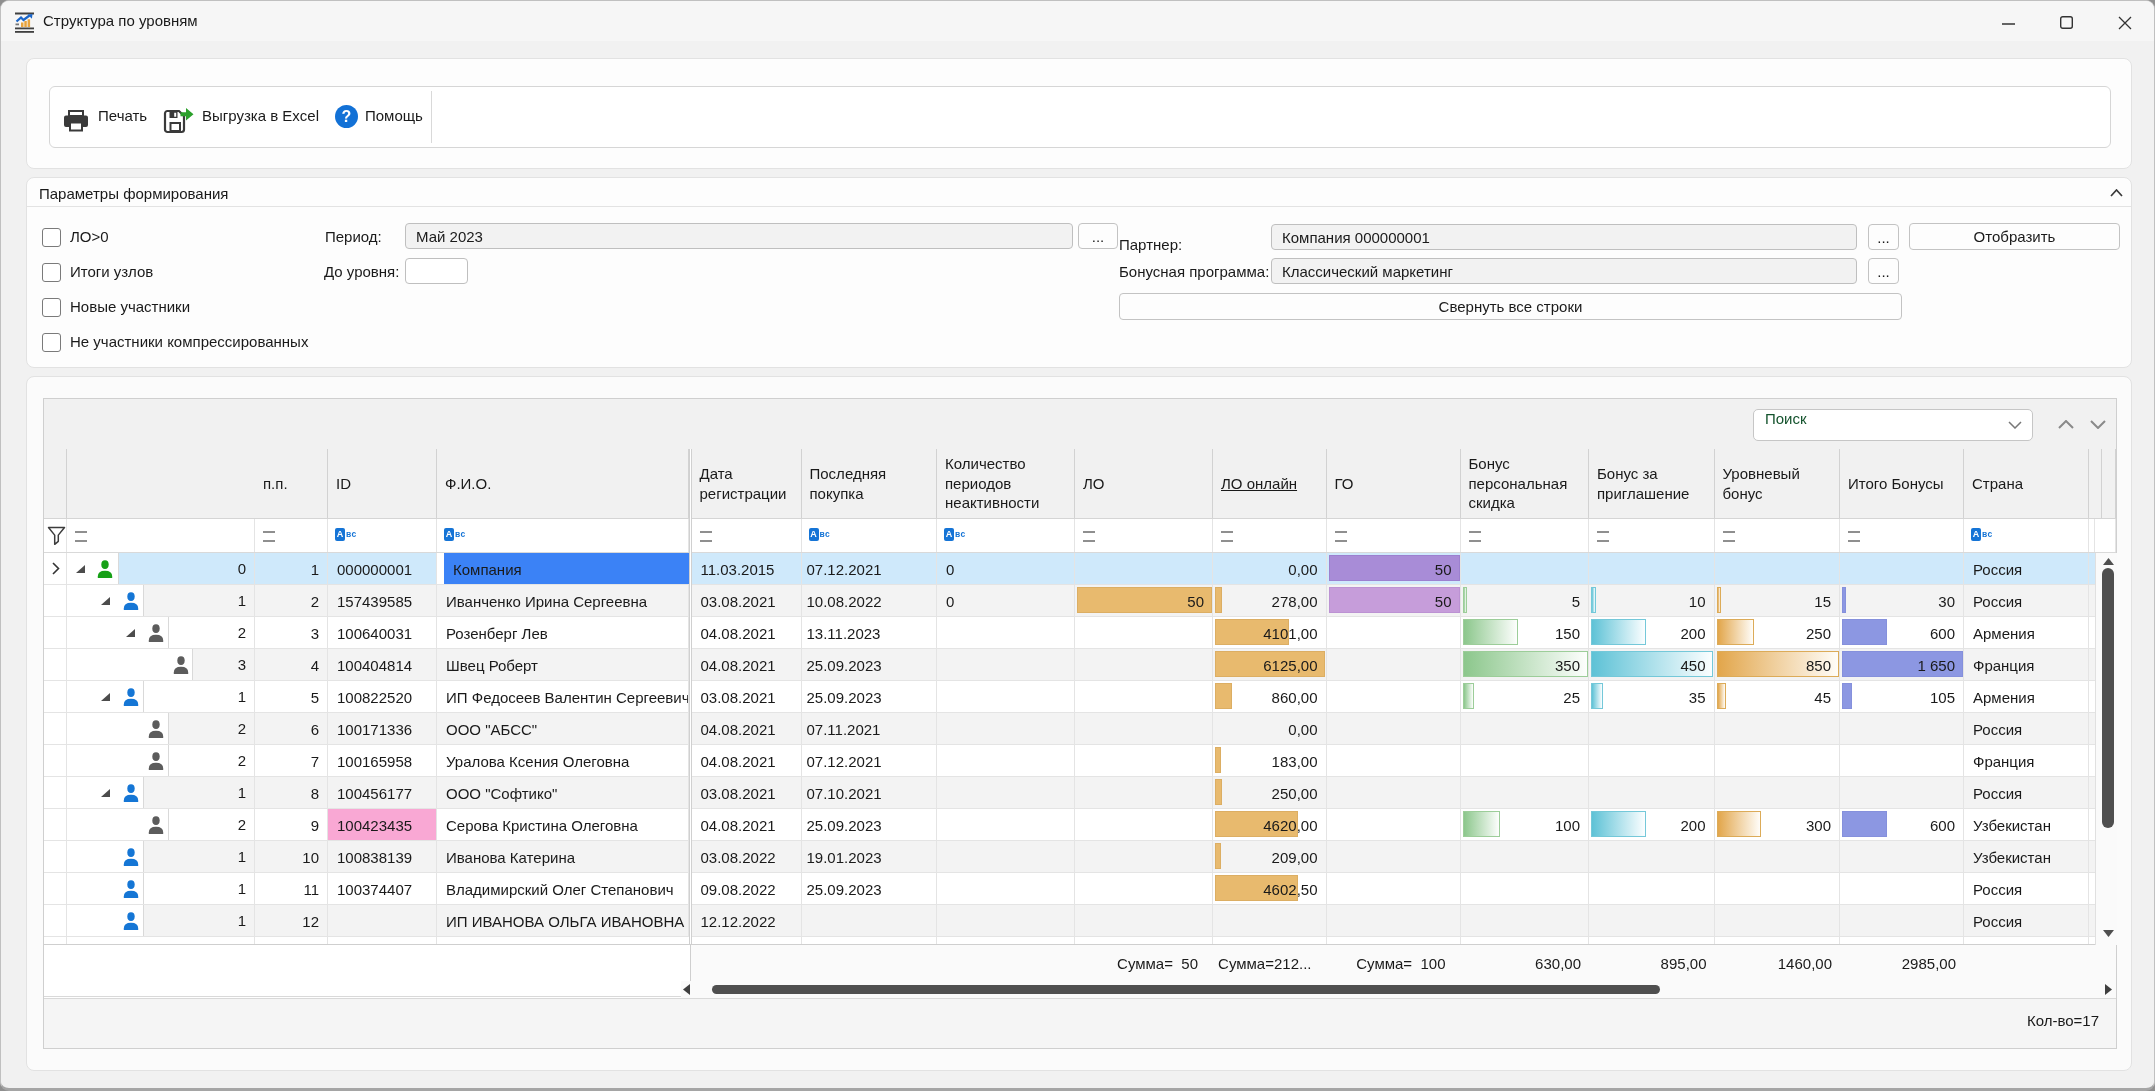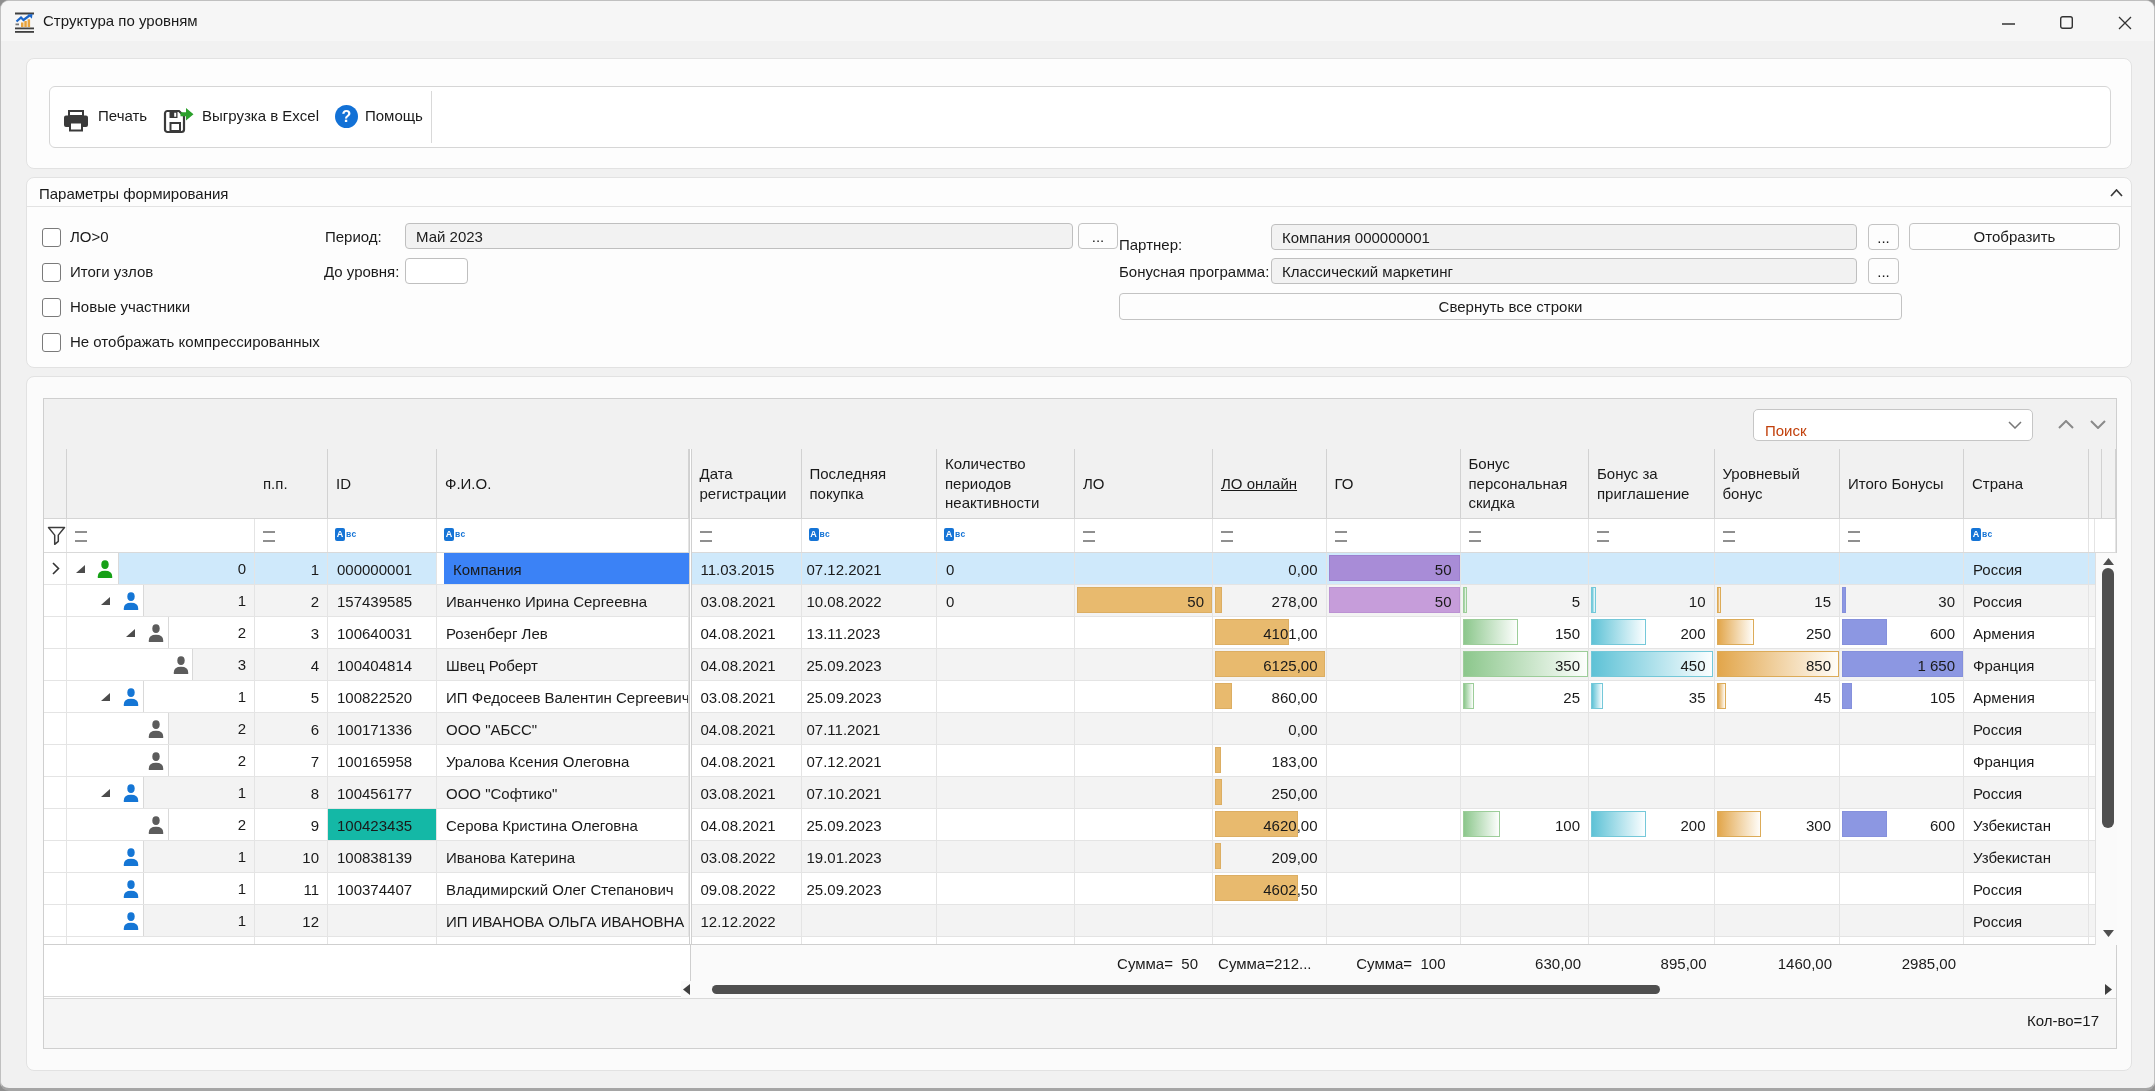--- a/index.html
+++ b/index.html
@@ -80,41 +80,41 @@
         <polyline points="1,7 6.5,1 12,7" fill="none" stroke="#3a3a3a" stroke-width="1.7"></polyline>
       </svg>
 <div style="position:absolute;left:0;top:28px;width:100%;border-top:1px solid #e3e3e3"></div>
 <div style="position:absolute;left:15px;top:50px;width:17px;height:17px;background:#fff;border:1px solid #7a7a7a;border-radius:3px"></div>
       <div style="position:absolute;left:43px;top:50px;">ЛО&gt;0</div>
 <div style="position:absolute;left:15px;top:85px;width:17px;height:17px;background:#fff;border:1px solid #7a7a7a;border-radius:3px"></div>
       <div style="position:absolute;left:43px;top:85px;">Итоги узлов</div>
 <div style="position:absolute;left:15px;top:120px;width:17px;height:17px;background:#fff;border:1px solid #7a7a7a;border-radius:3px"></div>
       <div style="position:absolute;left:43px;top:120px;">Новые участники</div>
 <div style="position:absolute;left:15px;top:155px;width:17px;height:17px;background:#fff;border:1px solid #7a7a7a;border-radius:3px"></div>
-      <div style="position:absolute;left:43px;top:155px;">Не отображать компрессированных</div>
+      <div style="position:absolute;left:43px;top:155px;">Не участники компрессированных</div>
 <div style="position:absolute;left:298px;top:50px;">Период:</div>
 <div style="position:absolute;left:378px;top:45px;width:668px;height:26px;background:#f2f2f2;border:1px solid #bfbfbf;border-radius:4px;display:flex;align-items:center;padding-left:10px;box-sizing:border-box">Май 2023</div>
 <div style="position:absolute;left:1051px;top:45px;width:40px;height:26px;background:#fdfdfd;border:1px solid #c3c3c3;border-radius:4px;display:flex;align-items:center;justify-content:center;box-sizing:border-box;font-size:15px">...</div>
 <div style="position:absolute;left:297px;top:85px;">До уровня:</div>
 <div style="position:absolute;left:378px;top:80px;width:63px;height:26px;background:#fff;border:1px solid #bfbfbf;border-radius:4px;display:flex;align-items:center;padding-left:10px;box-sizing:border-box"></div>
 <div style="position:absolute;left:1092px;top:58px;">Партнер:</div>
 <div style="position:absolute;left:1244px;top:46px;width:586px;height:26px;background:#f2f2f2;border:1px solid #bfbfbf;border-radius:4px;display:flex;align-items:center;padding-left:10px;box-sizing:border-box">Компания 000000001</div>
 <div style="position:absolute;left:1841px;top:46px;width:31px;height:26px;background:#fdfdfd;border:1px solid #c3c3c3;border-radius:4px;display:flex;align-items:center;justify-content:center;box-sizing:border-box;font-size:15px">...</div>
 <div style="position:absolute;left:1092px;top:85px;">Бонусная программа:</div>
 <div style="position:absolute;left:1244px;top:80px;width:586px;height:26px;background:#f2f2f2;border:1px solid #bfbfbf;border-radius:4px;display:flex;align-items:center;padding-left:10px;box-sizing:border-box">Классический маркетинг</div>
 <div style="position:absolute;left:1841px;top:80px;width:31px;height:26px;background:#fdfdfd;border:1px solid #c3c3c3;border-radius:4px;display:flex;align-items:center;justify-content:center;box-sizing:border-box;font-size:15px">...</div>
 <div style="position:absolute;left:1882px;top:45px;width:211px;height:27px;background:#fdfdfd;border:1px solid #c3c3c3;border-radius:4px;display:flex;align-items:center;justify-content:center;box-sizing:border-box;font-size:15px">Отобразить</div>
 <div style="position:absolute;left:1092px;top:115px;width:783px;height:27px;background:#fdfdfd;border:1px solid #c3c3c3;border-radius:4px;display:flex;align-items:center;justify-content:center;box-sizing:border-box;font-size:15px">Свернуть все строки</div>
 </div>
 
 <div class="panel" style="left:25px;top:375px;width:2106px;height:695px;background:#fbfbfb">
 <div id="grid">
 <div style="position:absolute;left:0;top:0;width:2072px;height:50px;background:#f1f1f1;border-bottom:1px solid #d5d5d5">
           <div style="position:absolute;left:1709px;top:10px;width:278px;height:30px;background:#fff;border:1px solid #c6c6c6;border-radius:5px">
-            <span style="position:absolute;left:11px;top:12px;color:#c2410c">Поиск</span>
+            <span style="position:absolute;left:11px;top:0;color:#14532d">Поиск</span>
             <svg width="14" height="8" viewBox="0 0 14 8" style="position:absolute;right:10px;top:11px">
               <polyline points="1,1 7,7 13,1" fill="none" stroke="#777" stroke-width="1.5"></polyline>
             </svg>
           </div>
           <svg width="16" height="9" viewBox="0 0 16 9" style="position:absolute;left:2014px;top:21px">
             <polyline points="1,8 8,1 15,8" fill="none" stroke="#8a8a8a" stroke-width="2"></polyline>
           </svg>
           <svg width="16" height="9" viewBox="0 0 16 9" style="position:absolute;left:2046px;top:21px">
             <polyline points="1,1 8,8 15,1" fill="none" stroke="#8a8a8a" stroke-width="2"></polyline>
           </svg>
@@ -693,21 +693,21 @@
               <svg width="16" height="19" viewBox="0 0 16 19" style="display:block">
                 <ellipse cx="8" cy="4.6" rx="3.7" ry="4.4" fill="#5c5c5c"></ellipse>
                 <path d="M0.8,18 L0.8,16.5 Q0.8,10.8 8,10.8 Q15.2,10.8 15.2,16.5 L15.2,18 Z" fill="#5c5c5c"></path>
               </svg>
             </div>
             <div class="num" style="position:absolute;right:8px;top:0;bottom:0;display:flex;align-items:center">2</div>
           </div>
           <div class="gc" style="left:211px;width:73px;background:#ffffff;">
             <span class="rnum">9</span>
           </div>
-          <div class="gc" style="left:284px;width:109px;background:#14b8a6;">
+          <div class="gc" style="left:284px;width:109px;background:#f9a8d4;">
             <span class="ltxt">100423435</span>
           </div>
           <div class="gc" style="left:393px;width:251.5px;background:#ffffff;">
             <span class="ltxt">Серова Кристина Олеговна</span>
           </div>
           <div class="gc" style="left:647.5px;width:110px;background:#ffffff;">
             <span class="ltxt">04.08.2021</span>
           </div>
           <div class="gc" style="left:757.5px;width:135.5px;background:#ffffff;">
             <span class="ltxt" style="left:5px">25.09.2023</span>

